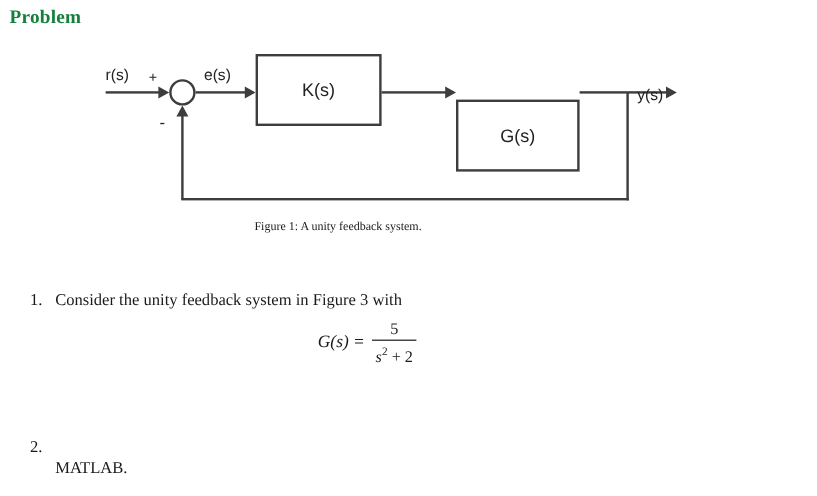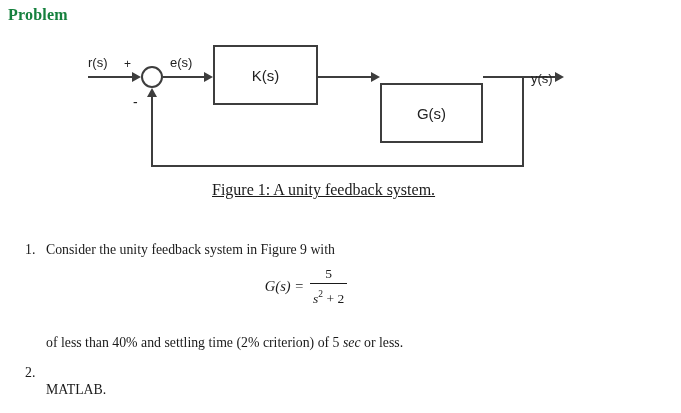--- a/index.html
+++ b/index.html
@@ -56,21 +56,21 @@
 
   
   .body-line {
     font-size: 13.8px; line-height: 17px; color: #1a1a1a;
   }
   .justify-full {
     width: 602px;
     text-align: justify;
     text-align-last: justify;
   }
-  .caption { font-size: 16px; line-height: 17px; color: #1a1a1a; text-decoration: underline; }
+  .caption { font-size: 10px; line-height: 17px; color: #1a1a1a; }
   .math-it { font-style: italic; }
 
   
   .eq-wrap {
     left: 0; top: 266px; width: 612px;
     display: flex; justify-content: center; align-items: flex-end; font-family: Liberation Serif, serif;
   }
   .eq-row { display: flex; align-items: center; }
   .eq-lhs { font-size: 14.5px; font-style: italic; margin-right: 6px; }
   .frac { display: inline-flex; flex-direction: column; align-items: center; }
@@ -117,31 +117,30 @@
 
     <div class="abs dline vline" style="left:522px; top:77px; height:90px;"></div>
     <div class="abs dline hline" style="left:151px; top:165px; width:373px;"></div>
     <div class="abs dline vline" style="left:151px; top:96px; height:70px;"></div>
     <div class="abs arrow-up" style="left:147px; top:88px;"></div>
   </div>
 
   <div class="abs caption" style="left:212px; top:181px;">Figure 1: A unity feedback system.</div>
 
   <div class="abs body-line" style="left:25px; top:241px;">1.</div>
-  <div class="abs body-line" style="left:46px; top:241px;">Consider the unity feedback system in Figure 9 with</div>
+  <div class="abs body-line" style="left:46px; top:241px;">Consider the unity feedback system in Figure 3 with</div>
 
   <div class="abs eq-wrap">
     <div class="eq-row">
       <span class="eq-lhs">G(s) =</span>
       <span class="frac">
         <span class="frac-num">5</span>
         <span class="frac-bar"></span>
         <span class="frac-den"><span class="math-it">s</span><sup>2</sup><span> + 2</span></span>
       </span>
     </div>
   </div>
 
-  <div class="abs body-line" style="left:46px; top:334px;"><span>of less than 40% and settling time (2% criterion) of 5 </span><span class="math-it">sec</span><span> or less.</span></div>
 
   <div class="abs body-line" style="left:25px; top:364px;">2.</div>
   <div class="abs body-line" style="left:46px; top:381px;text-align:right;">MATLAB.</div>
 
 </div>
 
 </body></html>

